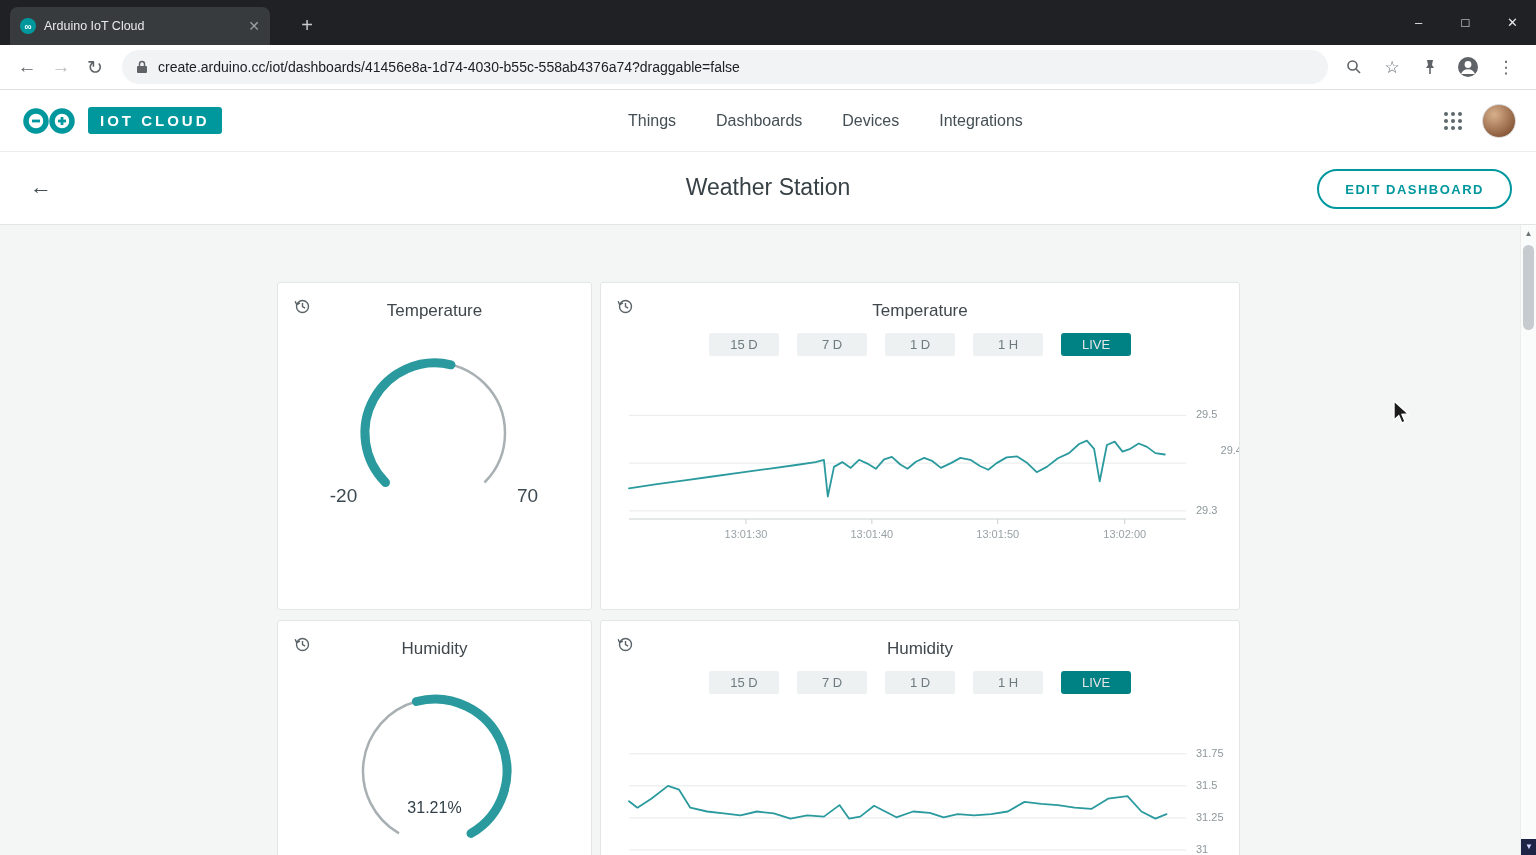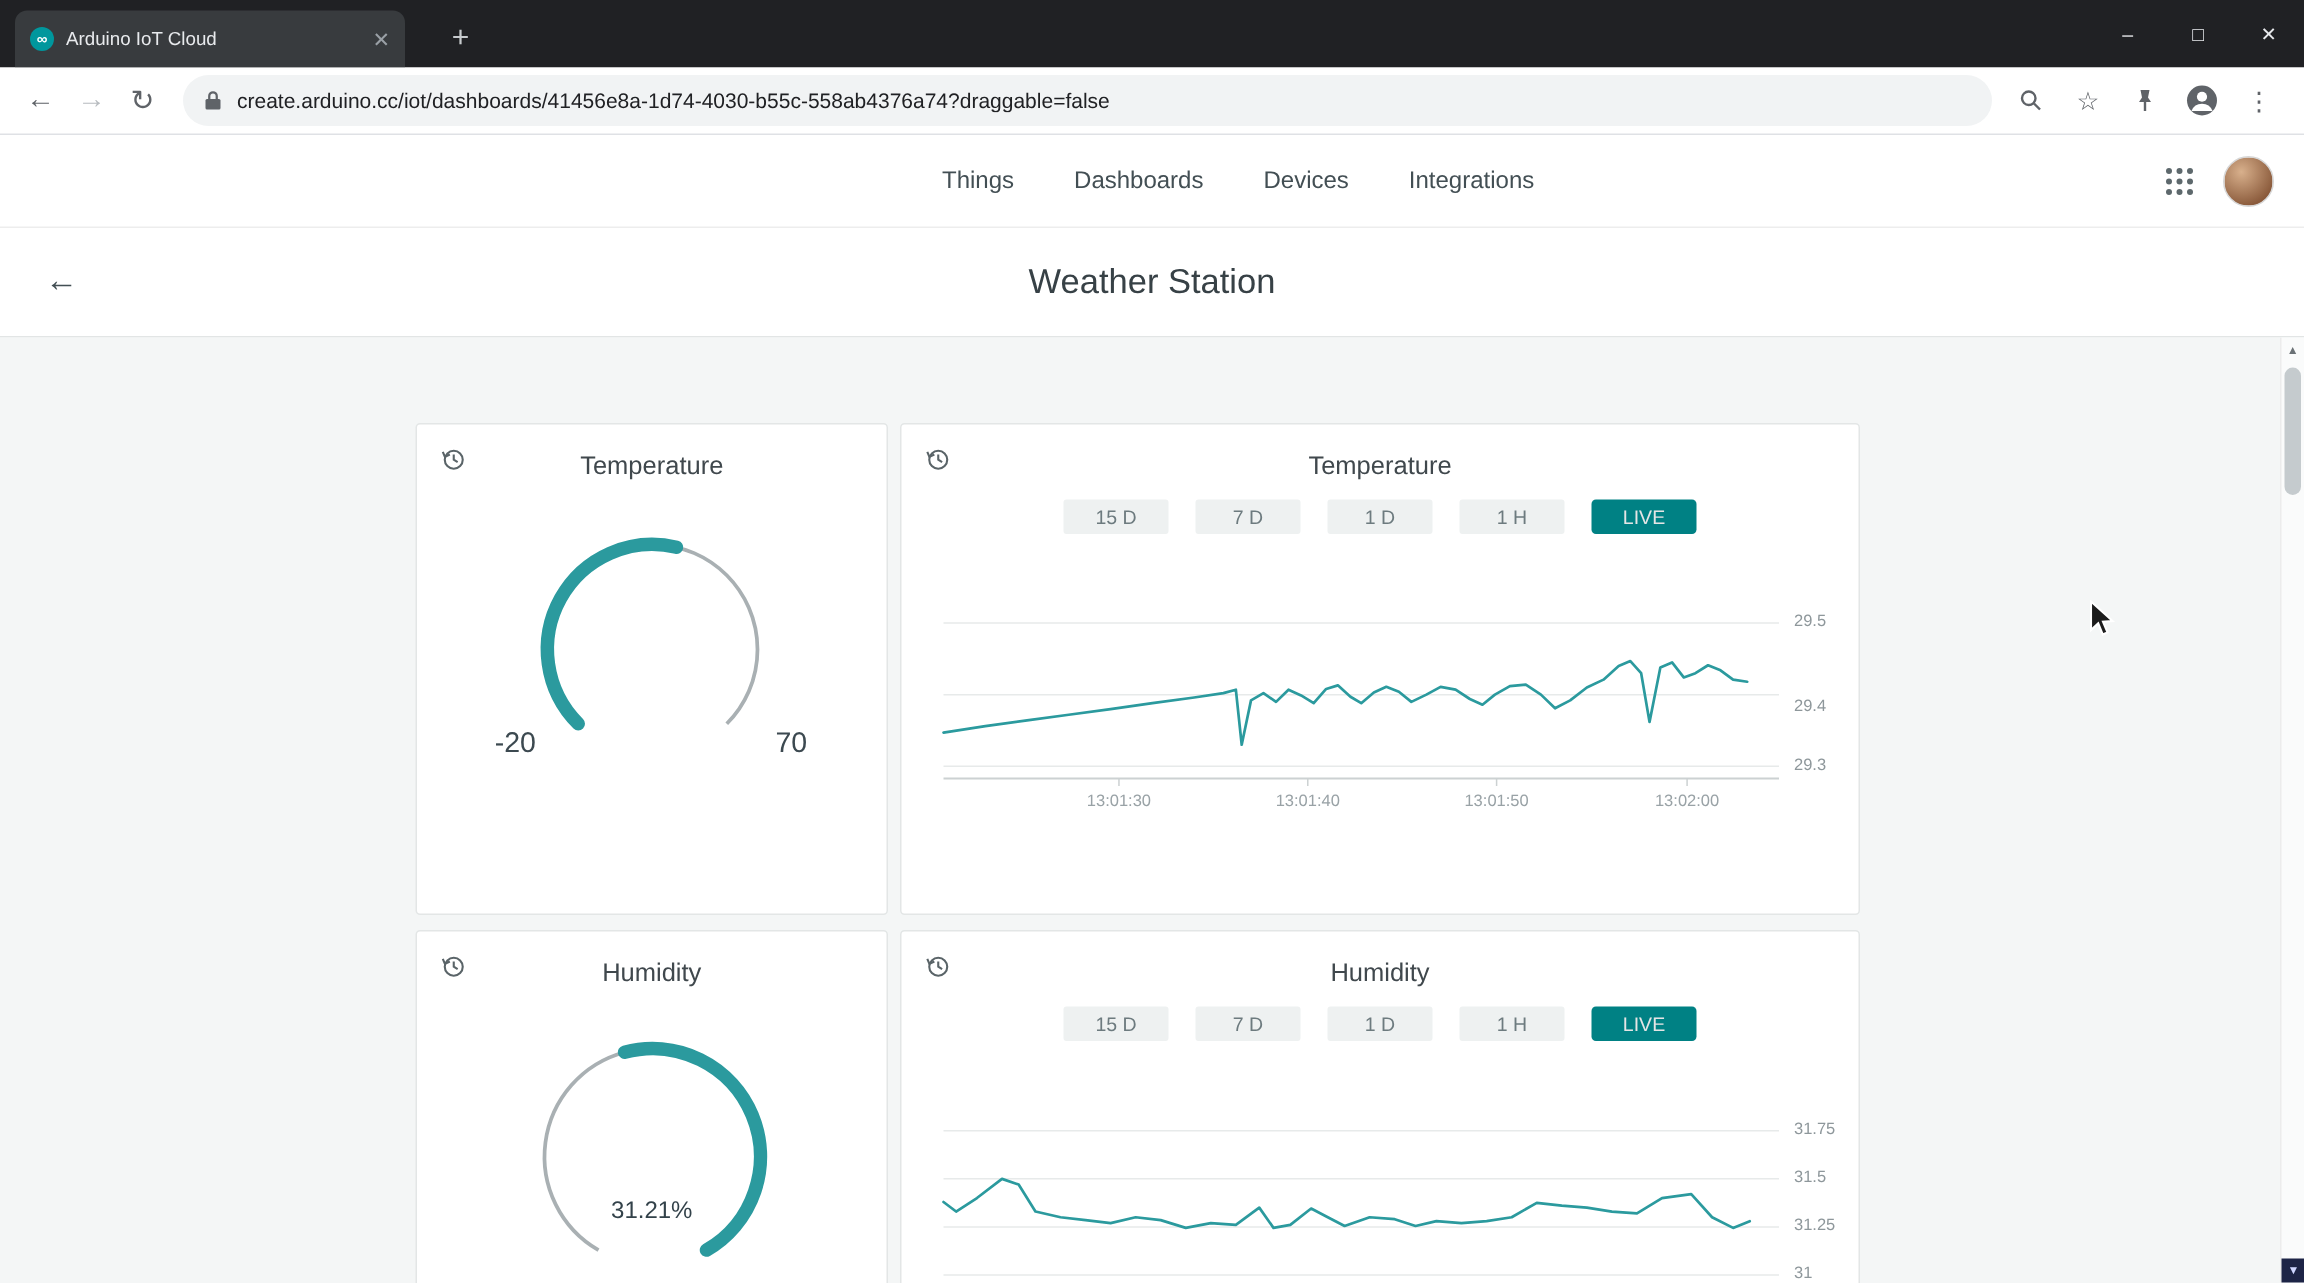--- a/index.html
+++ b/index.html
@@ -122,20 +122,30 @@
           <circle cx="12" cy="12" r="10" fill="#5f6368"></circle>
           <circle cx="12" cy="9.5" r="3.4" fill="#fff"></circle>
           <path d="M5 19 a7.5 7.5 0 0 1 14 0" fill="#fff"></path>
         </svg>
     </div>
     <div class="tbicon">⋮</div>
   </div>
 </div>
 
 <div class="appheader">
+  <div class="logo">
+    <svg width="58" height="32" viewBox="0 0 58 32">
+      <circle cx="16" cy="16" r="10" fill="none" stroke="#00979d" stroke-width="5.5"></circle>
+      <circle cx="42" cy="16" r="10" fill="none" stroke="#00979d" stroke-width="5.5"></circle>
+      <rect x="12" y="14.6" width="8" height="2.8" fill="#00979d"></rect>
+      <rect x="38" y="14.6" width="8" height="2.8" fill="#00979d"></rect>
+      <rect x="40.6" y="12" width="2.8" height="8" fill="#00979d"></rect>
+    </svg>
+    <span class="iotbadge">IOT CLOUD</span>
+  </div>
   <div class="mainnav">
     <span>Things</span>
     <span>Dashboards</span>
     <span>Devices</span>
     <span>Integrations</span>
   </div>
   <div class="header-right">
     <div class="gridicon">
       <i></i>
         <i></i>
@@ -147,20 +157,21 @@
         <i></i>
         <i></i>
     </div>
     <div class="avatar"></div>
   </div>
 </div>
 
 <div class="dashbar">
   <div class="backarrow">←</div>
   <div class="dash-title">Weather Station</div>
+  <button class="editbtn">EDIT DASHBOARD</button>
 </div>
 
 <div class="content">
 
   <div class="card" id="card-temp-gauge">
     <span class="history">
       <svg viewBox="0 0 16 16">
           <circle cx="8.5" cy="8.5" r="6"></circle>
           <path d="M8.5 5 v3.5 l2.6 1.6"></path>
           <path d="M1.2 3.2 l1.4 3.4 3.3-1.6"></path>
@@ -199,21 +210,21 @@
           <line x1="0" x2="557" y1="62.10526315789599" y2="62.10526315789599" stroke="#e7eaea" stroke-width="1"></line>
           <line x1="0" x2="557" y1="109.8785425101217" y2="109.8785425101217" stroke="#e7eaea" stroke-width="1"></line>
           <line x1="0" x2="557" y1="118" y2="118" stroke="#ccd1d2" stroke-width="1.2"></line>
           <line x1="116.97" x2="116.97" y1="118" y2="123" stroke="#ccd1d2" stroke-width="1"></line>
           <line x1="242.852" x2="242.852" y1="118" y2="123" stroke="#ccd1d2" stroke-width="1"></line>
           <line x1="368.73400000000004" x2="368.73400000000004" y1="118" y2="123" stroke="#ccd1d2" stroke-width="1"></line>
           <line x1="495.73" x2="495.73" y1="118" y2="123" stroke="#ccd1d2" stroke-width="1"></line>
           <polyline points="0.0,87.4 27.9,83.1 55.7,79.3 83.5,75.5 111.4,71.7 139.3,67.8 167.1,64.0 186.6,61.1 194.9,58.8 198.8,95.5 205.0,65.9 213.3,61.1 221.7,66.9 230.0,58.8 238.4,62.6 246.8,67.8 255.1,58.3 262.9,55.9 271.3,63.5 278.5,67.8 286.9,60.7 295.2,56.9 303.6,60.2 311.9,66.9 321.9,62.1 331.4,56.9 341.4,58.8 350.9,65.0 359.3,68.8 367.6,62.1 377.6,56.4 388.2,55.4 398.3,62.1 407.7,71.2 417.8,65.9 428.9,57.3 440.0,52.1 450.1,43.0 457.9,39.7 465.1,47.8 470.7,80.3 477.9,44.0 485.7,40.6 493.5,50.6 501.3,47.8 509.7,42.5 518.0,45.9 526.4,52.1 535.8,53.5" fill="none" stroke="#2b9a9e" stroke-width="1.8" stroke-linejoin="round" stroke-linecap="round"></polyline>
         </svg>
         <div class="y-tick" style="top: 7.33198px;">29.5</div>
-        <div class="y-tick" style="top: 64px;">29.4</div>
+        <div class="y-tick" style="top: 43px; text-align: right;">29.4</div>
         <div class="y-tick" style="top: 102.879px;">29.3</div>
         <div class="x-tick" style="left: 76.97px; top: 127px;">13:01:30</div>
         <div class="x-tick" style="left: 202.852px; top: 127px;">13:01:40</div>
         <div class="x-tick" style="left: 328.734px; top: 127px;">13:01:50</div>
         <div class="x-tick" style="left: 455.73px; top: 127px;">13:02:00</div>
       </div>
   </div>
 
   <div class="card" id="card-hum-gauge">
     <span class="history">

